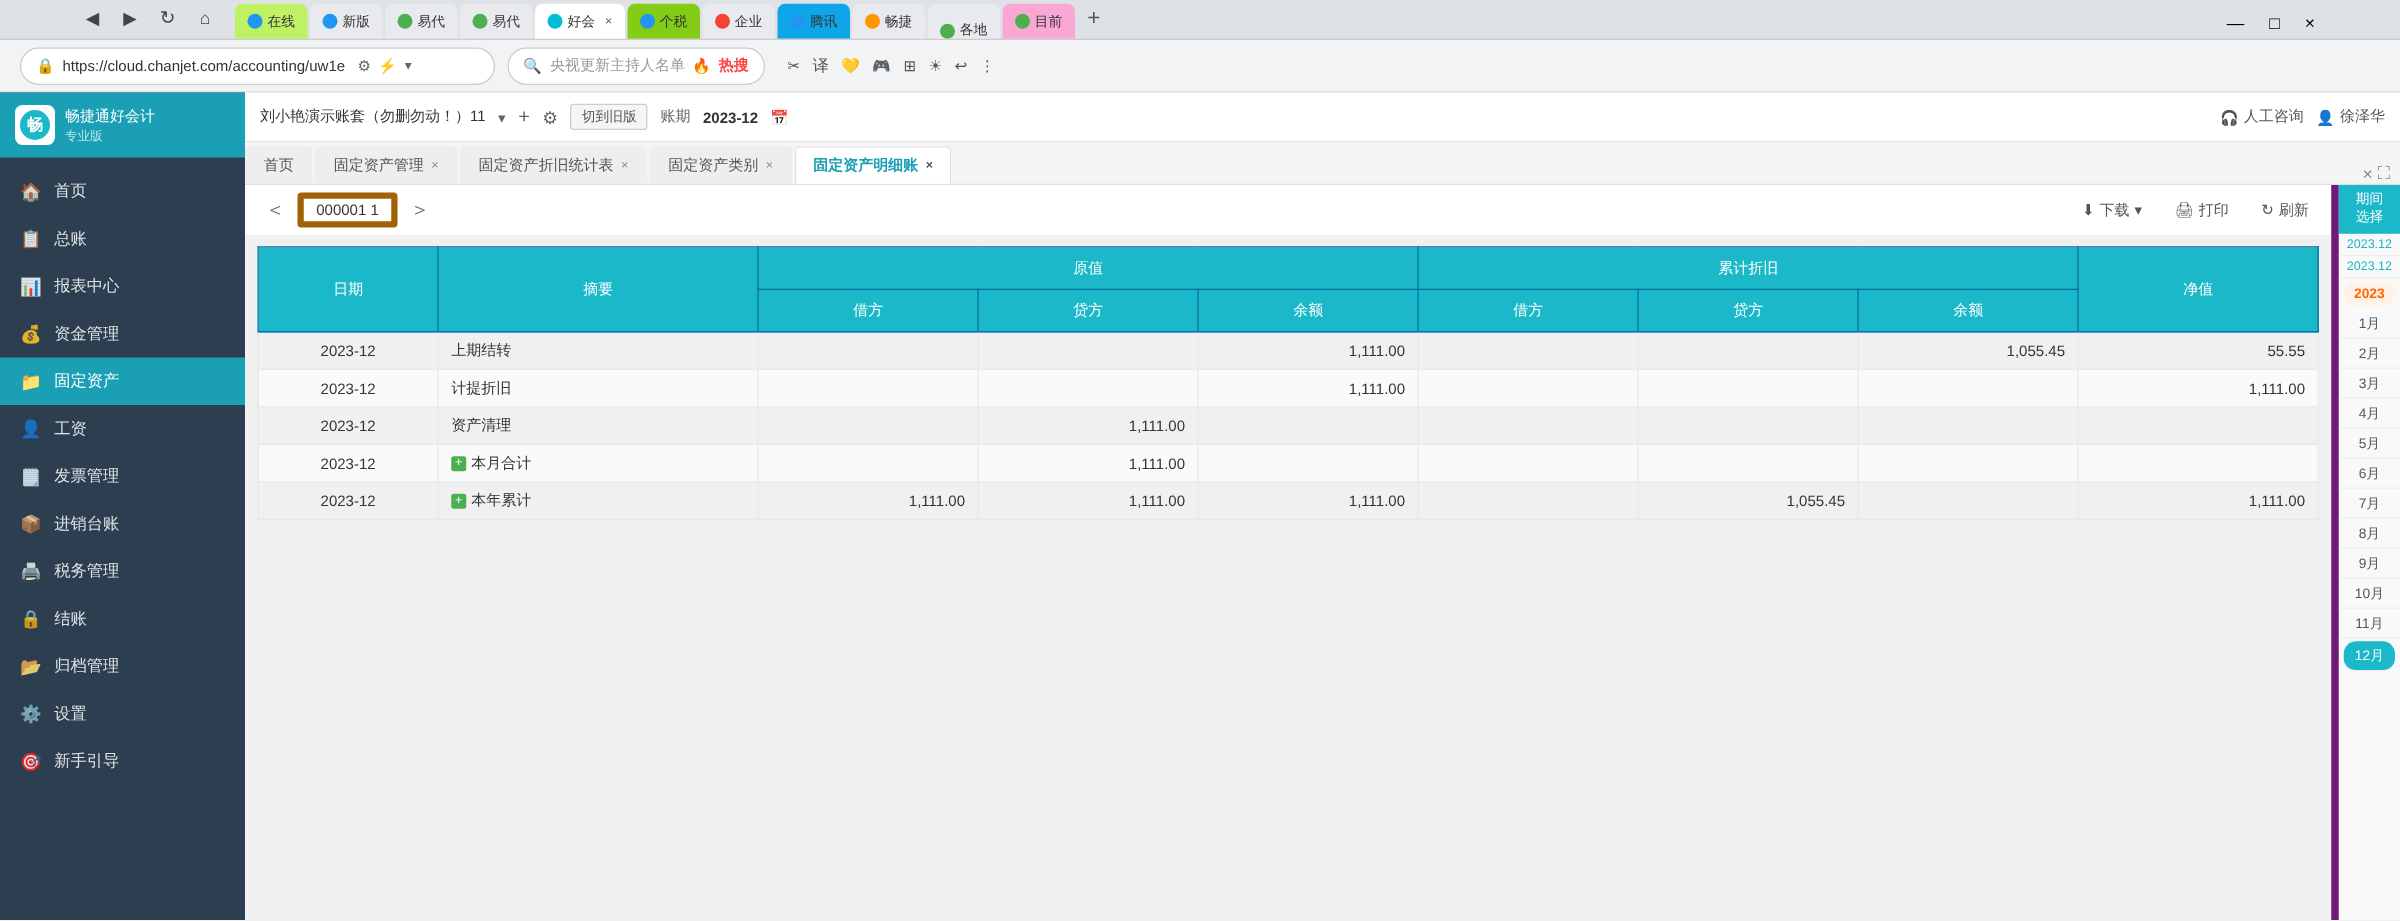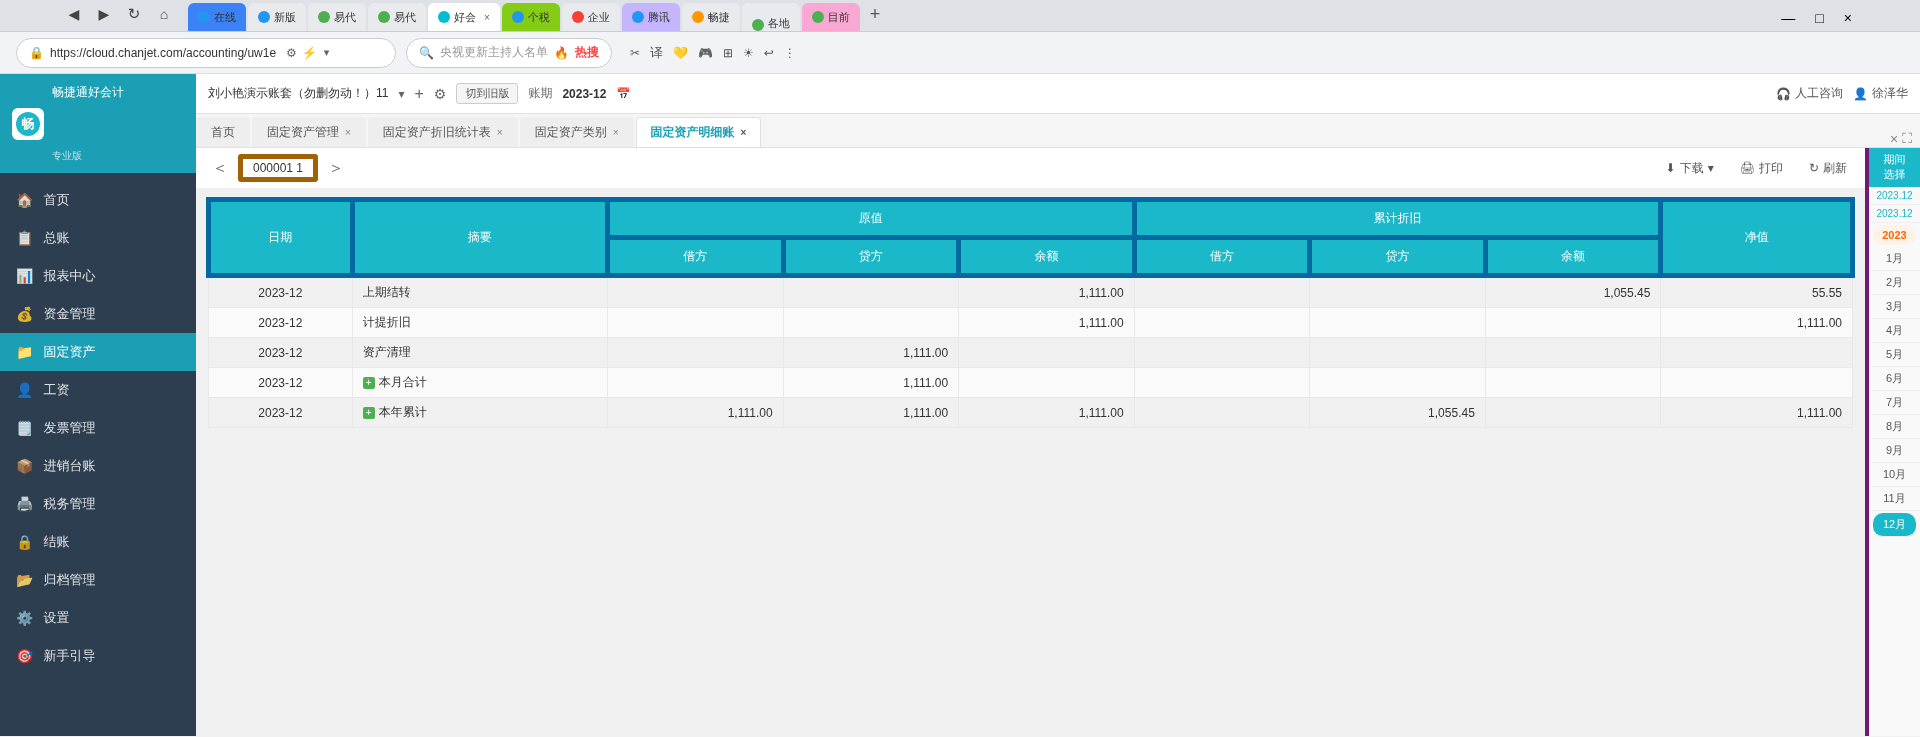--- a/index.html
+++ b/index.html
@@ -35,46 +35,46 @@
     
     .content-toolbar { display: flex; align-items: center; justify-content: space-between; padding: 6px 10px; border-bottom: 1px solid #eee; background: #fff; }
     .page-nav { display: flex; align-items: center; gap: 4px; }
     .page-nav-btn { background: none; border: none; cursor: pointer; color: #666; font-size: 16px; padding: 2px 6px; }
     .account-code { border: 5px solid #a16207; padding: 2px 8px; border-radius: 3px; font-size: 12px; color: #333; min-width: 80px; text-align: center; }
     .toolbar-right { display: flex; align-items: center; gap: 10px; }
     .toolbar-btn { background: none; border: none; cursor: pointer; color: #555; font-size: 12px; display: flex; align-items: center; gap: 4px; padding: 3px 8px; border-radius: 3px; }
 
     
     .data-table { width: 100%; border-collapse: collapse; font-size: 12px; }
-    .data-table th { background: #1ab8c8; color: #fff; padding: 8px 10px; text-align: center; border: 5px solid #0369a1; font-weight: normal; }
+    .data-table th { background: #1ab8c8; color: #fff; padding: 8px 10px; text-align: center; border: 1px solid #0369a1; font-weight: normal; }
     .data-table td { padding: 6px 10px; border: 1px solid #e8e8e8; text-align: center; color: #333; }
     .data-table tr:nth-child(even) td { background: #fafafa; }
 
     
-    .period-selector { width: 55px; background: #f9f9f9; border-left: 4px solid #701a75; display: flex; flex-direction: column; font-size: 11px; }
+    .period-selector { width: 55px; background: #f9f9f9; border-left: 6px solid #701a75; display: flex; flex-direction: column; font-size: 11px; }
     .period-item { text-align: center; padding: 4px 2px; cursor: pointer; color: #555; border-bottom: 1px solid #eee; font-size: 11px; }
     .period-item.active { background: #1ab8c8; color: #fff; border-radius: 10px; margin: 2px 4px; }
 
     .main-frame { display: flex; flex-direction: column; flex: 1; overflow: hidden; }
   </style>
 </head>
 <body>
 
 <div>
 
   <div style="background:#dee1e6; height:32px; display:flex; align-items:flex-end; padding:0 60px 0 60px; gap:2px; border-bottom:1px solid #ccc; overflow:hidden;">
 
     <div style="display:flex; align-items:center; gap:2px; margin-right:8px; padding-bottom:3px;">
       <button style="background:none;border:none;cursor:pointer;color:#444;font-size:14px;width:28px;height:28px;border-radius:50%;display:flex;align-items:center;justify-content:center;">◀</button>
       <button style="background:none;border:none;cursor:pointer;color:#444;font-size:14px;width:28px;height:28px;border-radius:50%;display:flex;align-items:center;justify-content:center;">▶</button>
       <button style="background:none;border:none;cursor:pointer;color:#444;font-size:15px;width:28px;height:28px;border-radius:50%;display:flex;align-items:center;justify-content:center;">↻</button>
       <button style="background:none;border:none;cursor:pointer;color:#444;font-size:14px;width:28px;height:28px;border-radius:50%;display:flex;align-items:center;justify-content:center;">⌂</button>
     </div>
 
-    <div class="tab" style="background:#3b82f6;">
+    <div class="tab" style="background:#bef264;">
       <span style="width:12px;height:12px;border-radius:50%;background:#2196f3;display:inline-block;"></span>
       <span>在线</span>
     </div>
     <div class="tab" style="background:#e8eaed;">
       <span style="width:12px;height:12px;border-radius:50%;background:#2196f3;display:inline-block;"></span>
       <span>新版</span>
     </div>
     <div class="tab" style="background:#e8eaed;">
       <span style="width:12px;height:12px;border-radius:50%;background:#4caf50;display:inline-block;"></span>
       <span>易代</span>
@@ -89,21 +89,21 @@
       <span class="tab-close">×</span>
     </div>
     <div class="tab" style="background:#84cc16;">
       <span style="width:12px;height:12px;border-radius:50%;background:#2196f3;display:inline-block;"></span>
       <span>个税</span>
     </div>
     <div class="tab" style="background:#e8eaed;">
       <span style="width:12px;height:12px;border-radius:50%;background:#f44336;display:inline-block;"></span>
       <span>企业</span>
     </div>
-    <div class="tab" style="background:#c4b5fd;">
+    <div class="tab" style="background:#0ea5e9;">
       <span style="width:12px;height:12px;border-radius:50%;background:#2196f3;display:inline-block;"></span>
       <span>腾讯</span>
     </div>
     <div class="tab" style="background:#e8eaed;">
       <span style="width:12px;height:12px;border-radius:50%;background:#ff9800;display:inline-block;"></span>
       <span>畅捷</span>
     </div>
     <div class="tab" style="background:#e8eaed;align-items:flex-end;">
       <span style="width:12px;height:12px;border-radius:50%;background:#4caf50;display:inline-block;"></span>
       <span>各地</span>
@@ -152,21 +152,21 @@
   <div class="sidebar">
     <div class="sidebar-header">
       <div class="sidebar-logo">
         <svg width="28" height="28" viewBox="0 0 28 28">
             <circle cx="14" cy="14" r="12" fill="#1ab8c8"></circle>
             <text x="14" y="18" text-anchor="middle" fill="white" font-size="13" font-family="Arial">畅</text>
           </svg>
       </div>
       <div>
         <div style="font-size:12px;color:#fff;font-weight:normal;">畅捷通好会计</div>
-        <div style="font-size:10px;color:rgba(255,255,255,0.7);margin-top:48px;">专业版</div>
+        <div style="font-size:10px;color:rgba(255,255,255,0.7);">专业版</div>
       </div>
     </div>
     <div class="sidebar-nav">
       <div class="sidebar-item">
         <span style="font-size:14px;">🏠</span>
         <span>首页</span>
       </div>
       <div class="sidebar-item">
         <span style="font-size:14px;">📋</span>
         <span>总账</span>

